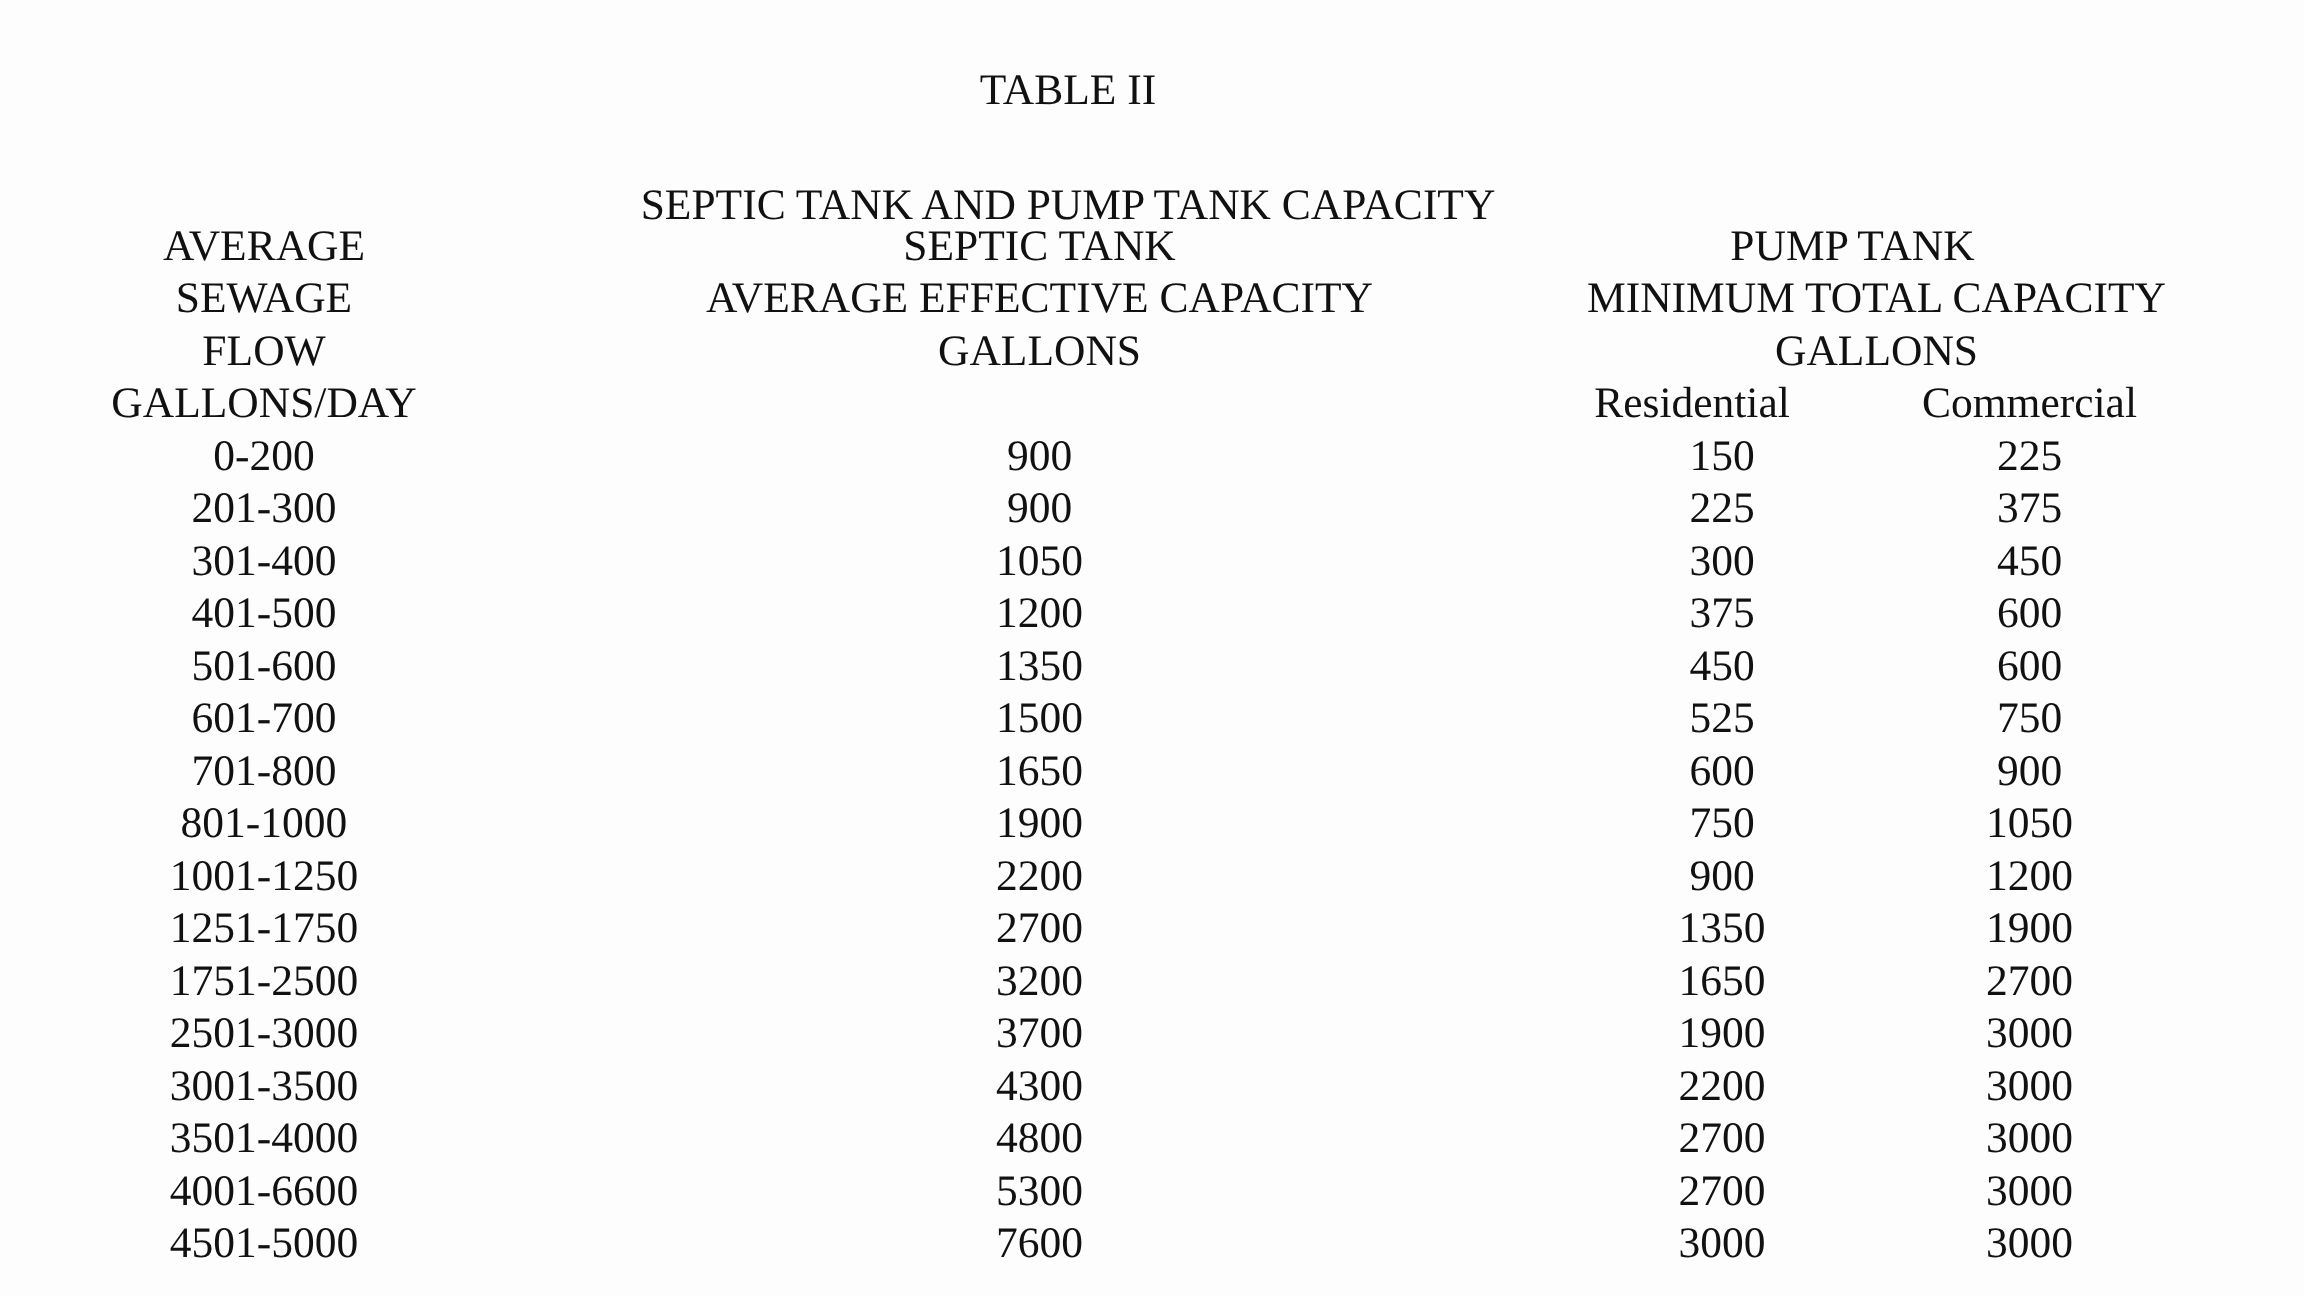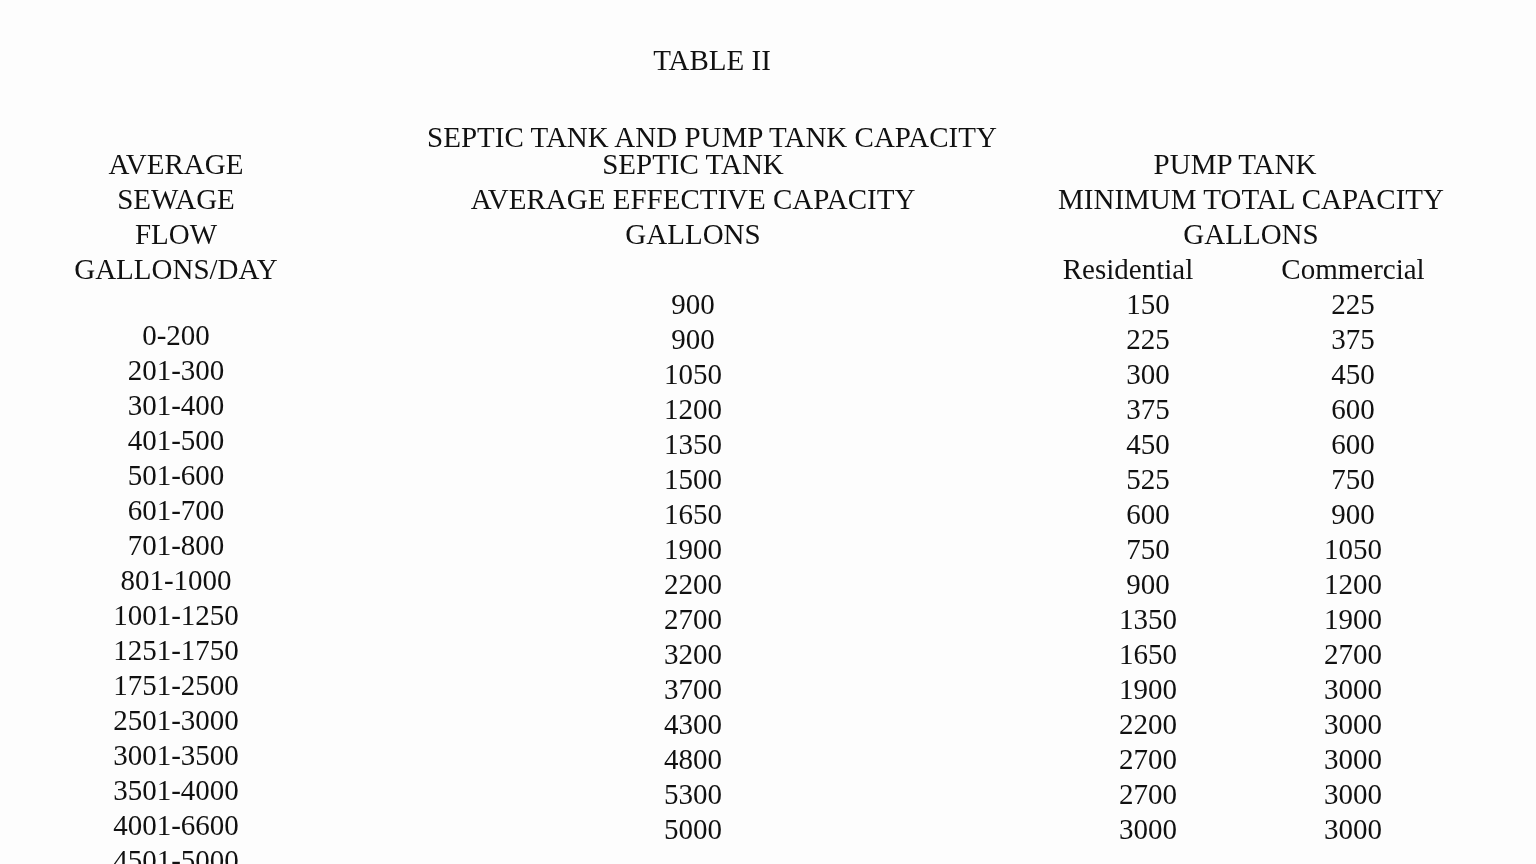--- a/index.html
+++ b/index.html
@@ -8,21 +8,21 @@
     background: #fdfdfd; color: #111;
     font-family: "Liberation Serif", "DejaVu Serif", serif;
     position: relative;
   }
   .t { position: absolute; white-space: nowrap; font-size: 29px; line-height: 35px; transform: translateX(-50%); text-align: left; }
   .title1 { left: 712px; top: 43px; }
   .title2 { left: 712px; top: 84px; margin-top: 36px; }
   .rows { position: absolute; left: 0; top: 287px; width: 1536px; }
   .row { position: relative; height: 35px; }
   .cell { position: absolute; top: 0; transform: translateX(-50%); font-size: 29px; line-height: 35px; white-space: nowrap; }
-  .c1 { left: 176px; margin-top: 31px; }
+  .c1 { left: 176px; }
   .c2 { left: 693px; }
   .c3 { left: 1128px; margin-left: 20px; }
   .c4 { left: 1353px; }
 </style>
 </head>
 <body>
 
 <div>
   <div class="t title1">TABLE II</div>
   <div class="t title2">SEPTIC TANK AND PUMP TANK CAPACITY</div>
@@ -135,17 +135,17 @@
       <div class="cell c4">3000</div>
     </div>
     <div class="row">
       <div class="cell c1">4001-6600</div>
       <div class="cell c2">5300</div>
       <div class="cell c3">2700</div>
       <div class="cell c4">3000</div>
     </div>
     <div class="row">
       <div class="cell c1">4501-5000</div>
-      <div class="cell c2">5000</div>
+      <div class="cell c2">7600</div>
       <div class="cell c3">3000</div>
       <div class="cell c4">3000</div>
     </div>
   </div>
 
 </body></html>

